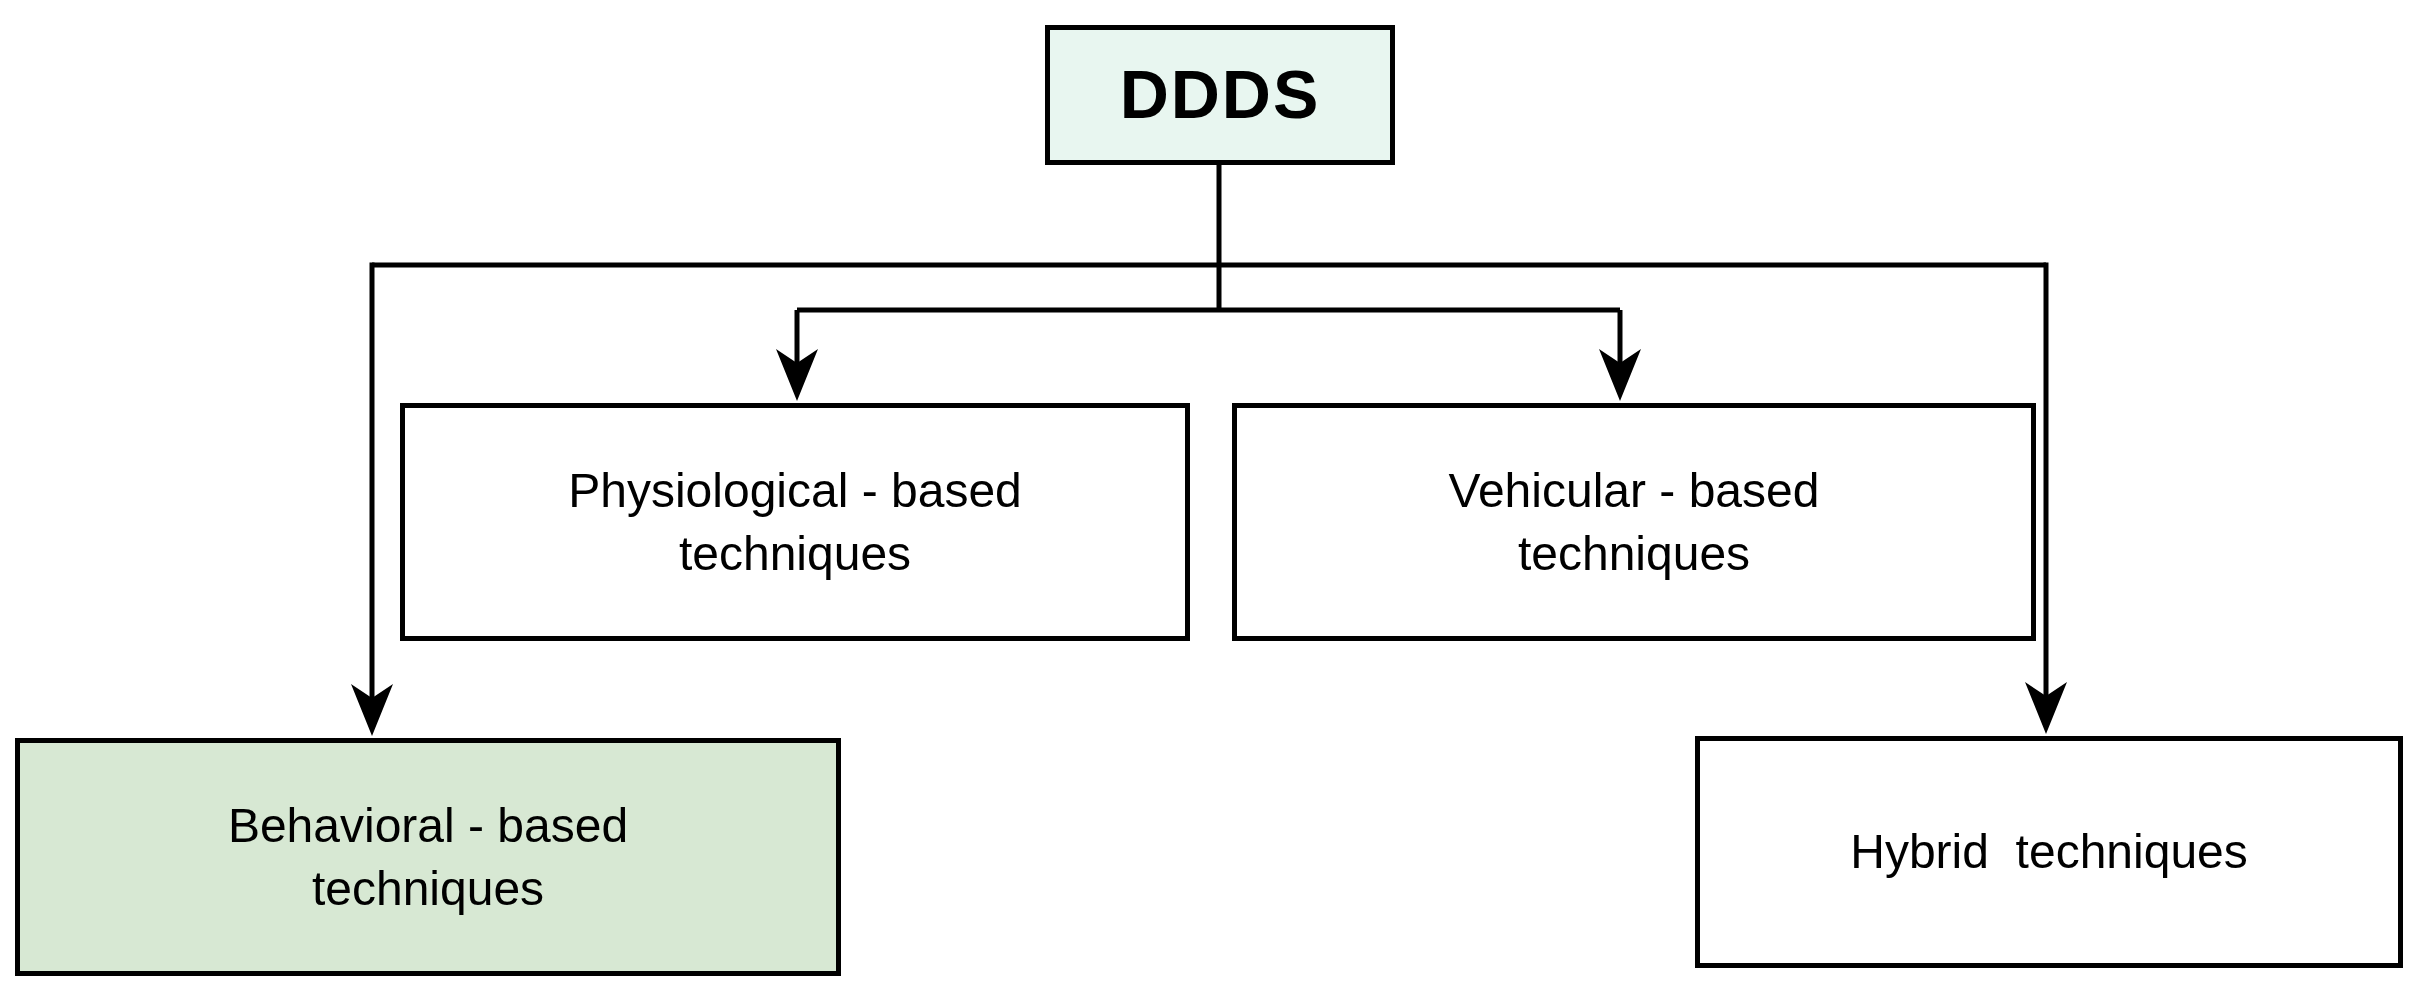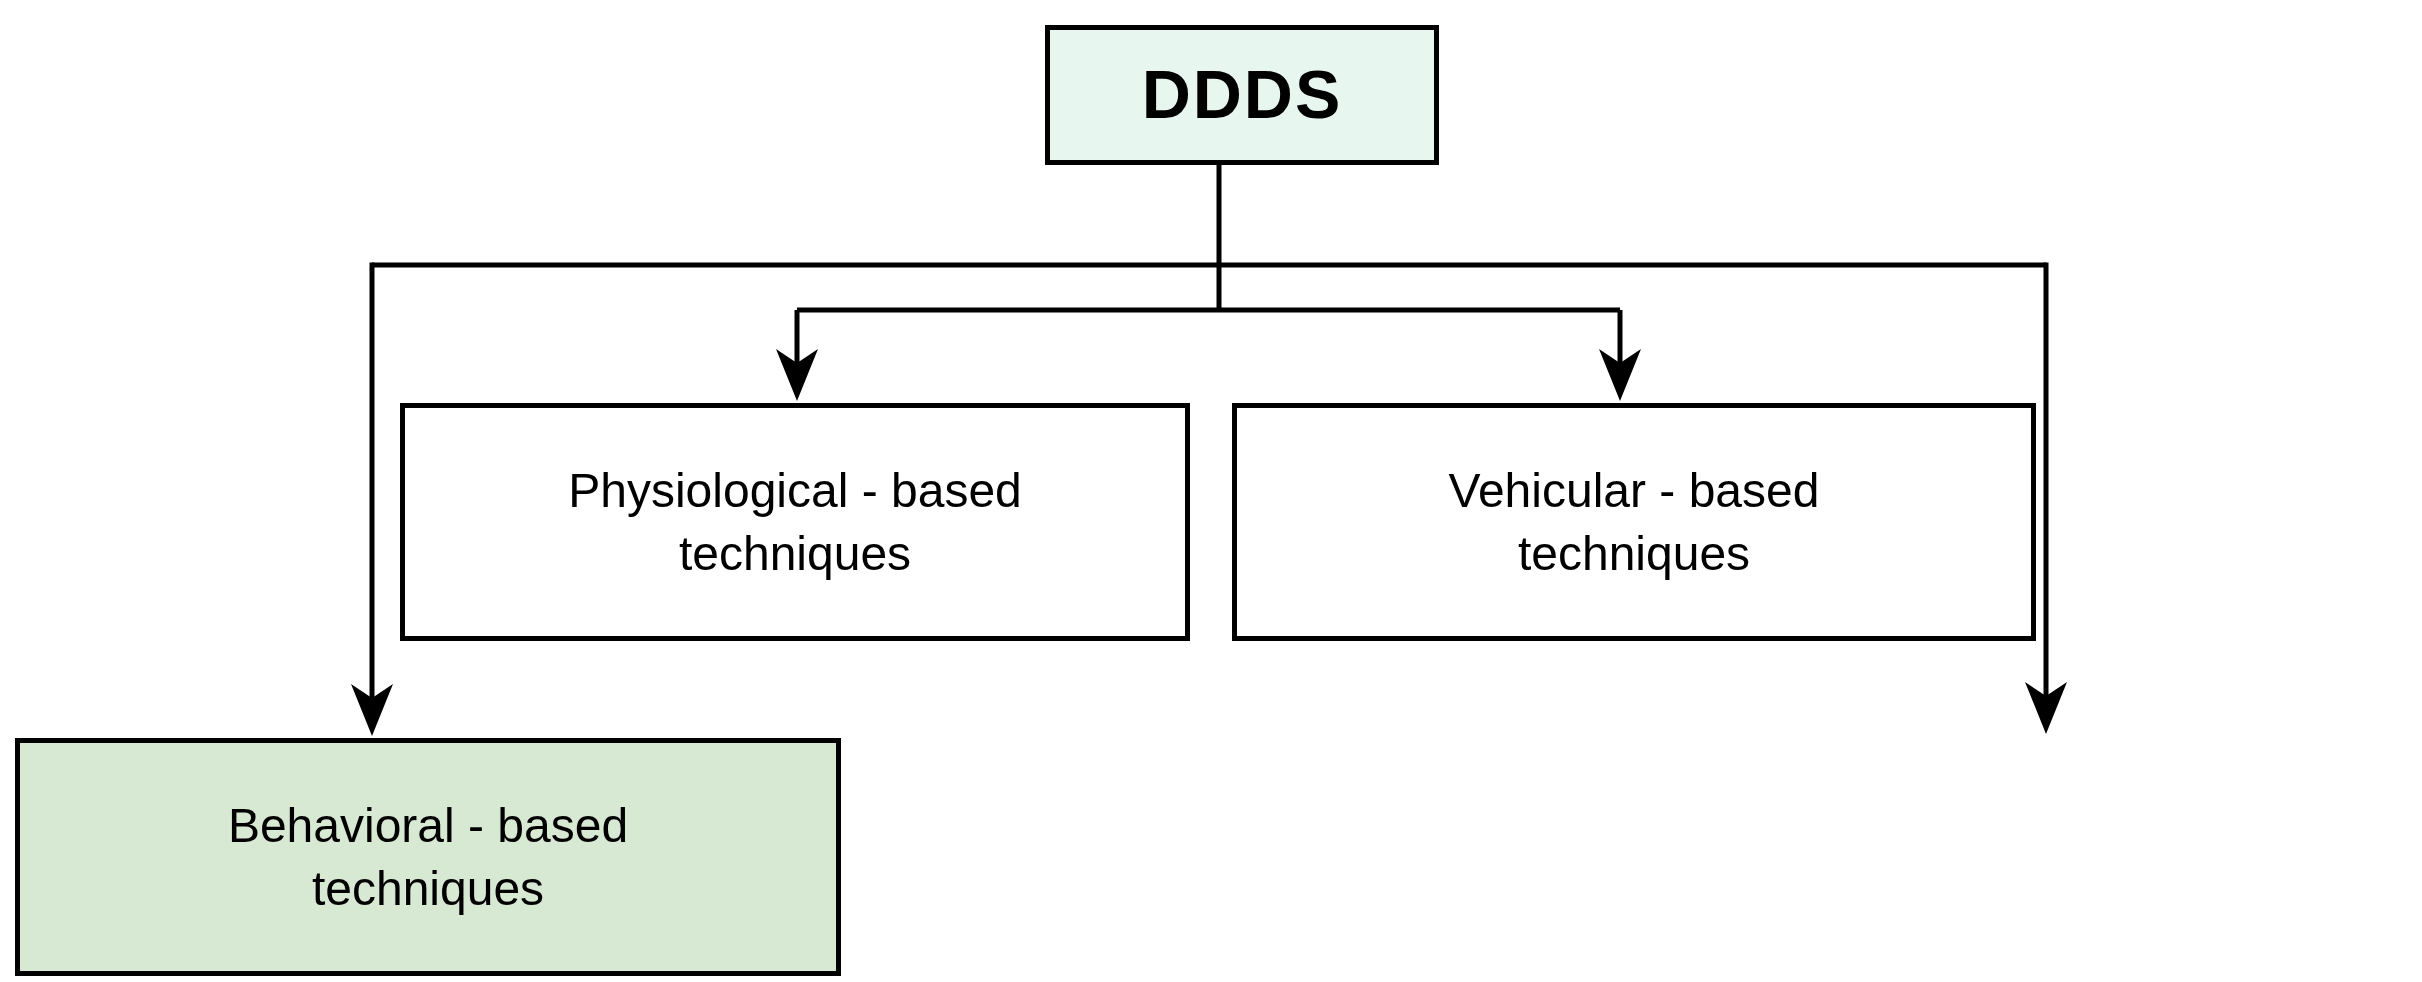--- a/index.html
+++ b/index.html
@@ -33,21 +33,21 @@
     justify-content: center;
     text-align: center;
   }
   .node .label {
     color: #000000;
     font-size: 48px;
     line-height: 1.32;
     white-space: pre-wrap;
     padding: 0 10px;
   }
-  .node-root { left: 1045px; top: 25px;  width: 394px; height: 140px; }
+  .node-root { left: 1045px; top: 25px;  width: 350px; height: 140px; }
   .node-root .label { font-weight: bold; font-size: 68px; letter-spacing: 2px; }
   .node-physiological { left: 400px;  top: 403px; width: 790px; height: 238px; }
   .node-vehicular     { left: 1232px; top: 403px; width: 804px; height: 238px; }
   .node-behavioral    { left: 15px;   top: 738px; width: 826px; height: 238px; }
   .node-hybrid        { left: 1695px; top: 736px; width: 708px; height: 232px; }
 </style>
 </head>
 <body>
 
 <div class="canvas">
@@ -82,14 +82,17 @@
   <div class="node node-vehicular" style="background-color: rgb(255, 255, 255);">
     <span class="label">Vehicular - based
 techniques</span>
   </div>
 
   <div class="node node-behavioral" style="background-color: rgb(215, 232, 211);">
     <span class="label">Behavioral - based
 techniques</span>
   </div>
 
+  <div class="node node-hybrid" style="background-color: rgb(255, 255, 255);">
+    <span class="label">Hybrid  techniques</span>
+  </div>
 
 </div>
 
 </body></html>

